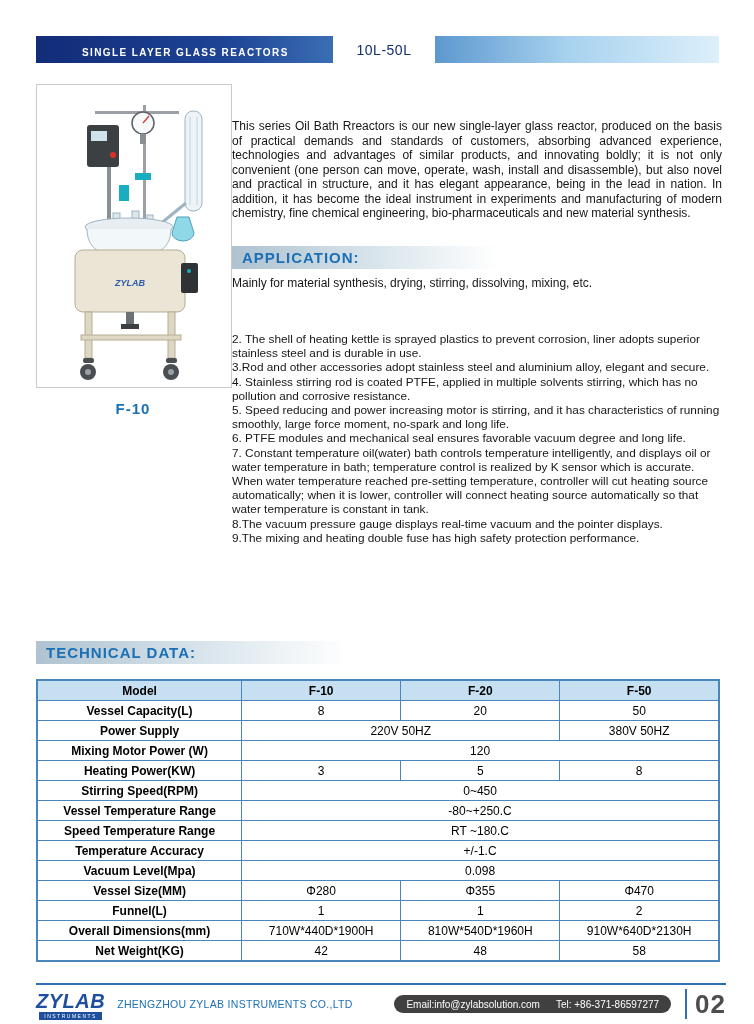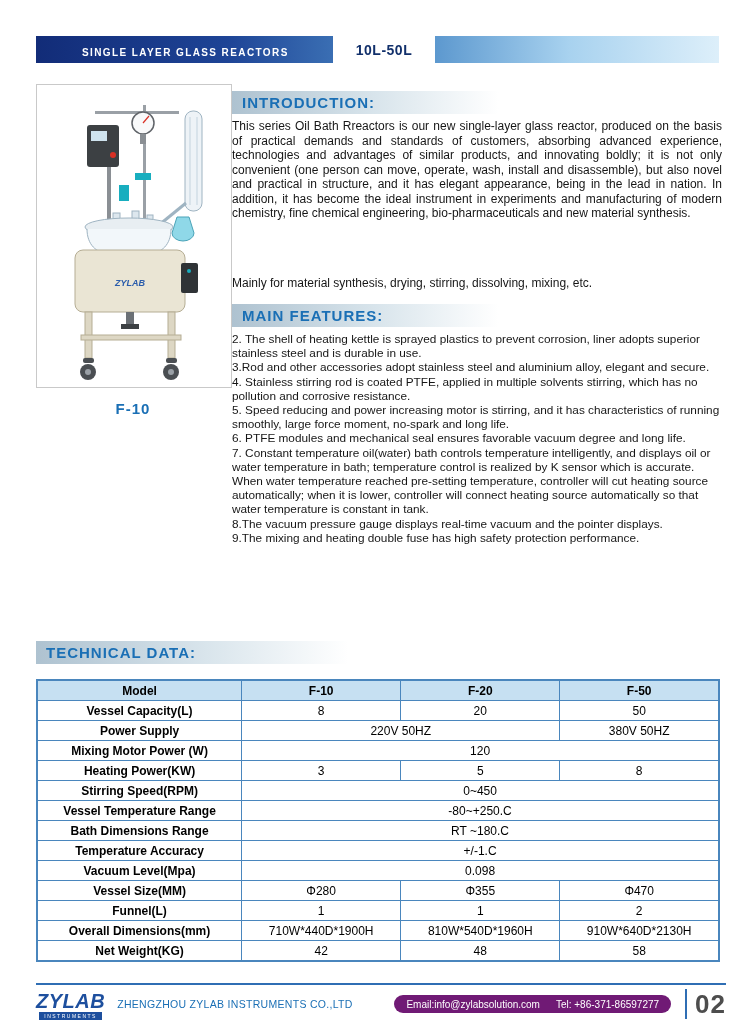--- a/index.html
+++ b/index.html
@@ -13,21 +13,21 @@
     position:absolute; left:36px; top:36px; width:683px; height:27px;
     background:linear-gradient(90deg,#122c78 0%,#1e4496 28%,#4f8ec9 55%,#a8d2ef 78%,#ddeffa 100%);
   }
   .top-title {
     position:absolute; left:13px; top:0; height:33px; display:flex; align-items:center;
     color:#ffffff; font-size:10px; font-weight:bold; letter-spacing:1.4px; white-space:nowrap;margin-left:33px;
   }
   .top-range {
     position:absolute; left:297px; top:0; width:102px; height:27px; background:#ffffff;
     display:flex; align-items:center; justify-content:center;
-    color:#12306b; font-size:14px; font-weight:bold; letter-spacing:0.5px;
+    color:#12306b; font-size:14px; font-weight:normal; letter-spacing:0.5px;
   }
 
   
   .product-figure {
     position:absolute; left:36px; top:84px; width:194px; height:302px;
     border:1px solid #c9c9c9; background:#ffffff;
   }
   .product-figure svg { width:100%; height:100%; display:block; }
   .product-caption {
     position:absolute; left:36px; top:400px; width:194px; text-align:center;
@@ -69,21 +69,21 @@
   
   .footer {
     position:absolute; left:36px; top:983px; width:690px; height:38px;
     border-top:2px solid #2f6eb4; display:flex; align-items:center;
   }
   .logo { display:flex; flex-direction:column; align-items:center; margin-top:2px; }
   .logo-text { font-style:italic; font-weight:bold; font-size:20px; color:#1d4f9e; letter-spacing:0.5px; line-height:1; }
   .logo-sub  { background:#1d4f9e; color:#ffffff; font-size:5px; padding:1px 5px; letter-spacing:1.5px; margin-top:1px; }
   .company { margin-left:12px; color:#1a6fb5; font-size:10.5px; letter-spacing:0.3px; white-space:nowrap; }
   .contact-pill {
-    margin-left:auto; background:#701a75; color:#ffffff; border-radius:9px; height:18px;
+    margin-left:auto; background:#404040; color:#ffffff; border-radius:9px; height:18px;
     display:flex; align-items:center; gap:16px; padding:0 12px; font-size:10px; white-space:nowrap;
   }
   .page-sep { width:2px; height:30px; background:#2f6eb4; margin-left:14px; }
   .page-num { font-size:26px; font-weight:bold; color:#4d4d4d; margin-left:8px; letter-spacing:1px; }
 </style>
 </head>
 <body>
 
 <div class="page">
 
@@ -159,26 +159,25 @@
         <rect x="129" y="273" width="11" height="5" rx="2" fill="#4a4e52"></rect>
         <circle cx="51" cy="287" r="8" fill="#4a4e52"></circle>
         <circle cx="134" cy="287" r="8" fill="#4a4e52"></circle>
         <circle cx="51" cy="287" r="3" fill="#9aa0a6"></circle>
         <circle cx="134" cy="287" r="3" fill="#9aa0a6"></circle>
       </g>
     </svg>
   </div>
   <div class="product-caption">F-10</div>
 
-  <div class="sec-head head-intro">INTRODUCTION:</div>
   <div class="body-text intro-body">This series Oil Bath Rreactors is our new single-layer glass reactor, produced on the basis of practical demands and standards of customers, absorbing advanced experience, technologies and advantages of similar products, and innovating boldly; it is not only convenient (one person can move, operate, wash, install and disassemble), but also novel and practical in structure, and it has elegant appearance, being in the lead in nation. In addition, it has become the ideal instrument in experiments and manufacturing of modern chemistry, fine chemical engineering, bio-pharmaceuticals and new material synthesis.</div>
 
+  <div class="sec-head head-app">APPLICATION:</div>
   <div class="body-text app-body">Mainly for material synthesis, drying, stirring, dissolving, mixing, etc.</div>
 
-  <div class="sec-head head-feat">MAIN FEATURES:</div>
   <div class="body-text feat-body">
     <p>2. The shell of heating kettle is sprayed plastics to prevent corrosion, liner adopts superior stainless steel and is durable in use.</p>
     <p>3.Rod and other accessories adopt stainless steel and aluminium alloy, elegant and secure.</p>
     <p>4. Stainless stirring rod is coated PTFE, applied in multiple solvents stirring, which has no pollution and corrosive resistance.</p>
     <p>5. Speed reducing and power increasing motor is stirring, and it has characteristics of running smoothly, large force moment, no-spark and long life.</p>
     <p>6. PTFE modules and mechanical seal ensures favorable vacuum degree and long life.</p>
     <p>7. Constant temperature oil(water) bath controls temperature intelligently, and displays oil or water temperature in bath; temperature control is realized by K sensor which is accurate. When water temperature reached pre-setting temperature, controller will cut heating source automatically; when it is lower, controller will connect heating source automatically so that water temperature is constant in tank.</p>
     <p>8.The vacuum pressure gauge displays real-time vacuum and the pointer displays.</p>
     <p>9.The mixing and heating double fuse has high safety protection performance.</p>
   </div>
@@ -224,21 +223,21 @@
       </tr>
       <tr>
         <td class="row-label">Stirring Speed(RPM)</td>
         <td colspan="3">0~450</td>
       </tr>
       <tr>
         <td class="row-label">Vessel Temperature Range</td>
         <td colspan="3">-80~+250.C</td>
       </tr>
       <tr>
-        <td class="row-label">Bath Dimensions Range</td>
+        <td class="row-label">Speed Temperature Range</td>
         <td colspan="3">RT ~180.C</td>
       </tr>
       <tr>
         <td class="row-label">Temperature Accuracy</td>
         <td colspan="3">+/-1.C</td>
       </tr>
       <tr>
         <td class="row-label">Vacuum Level(Mpa)</td>
         <td colspan="3">0.098</td>
       </tr>

